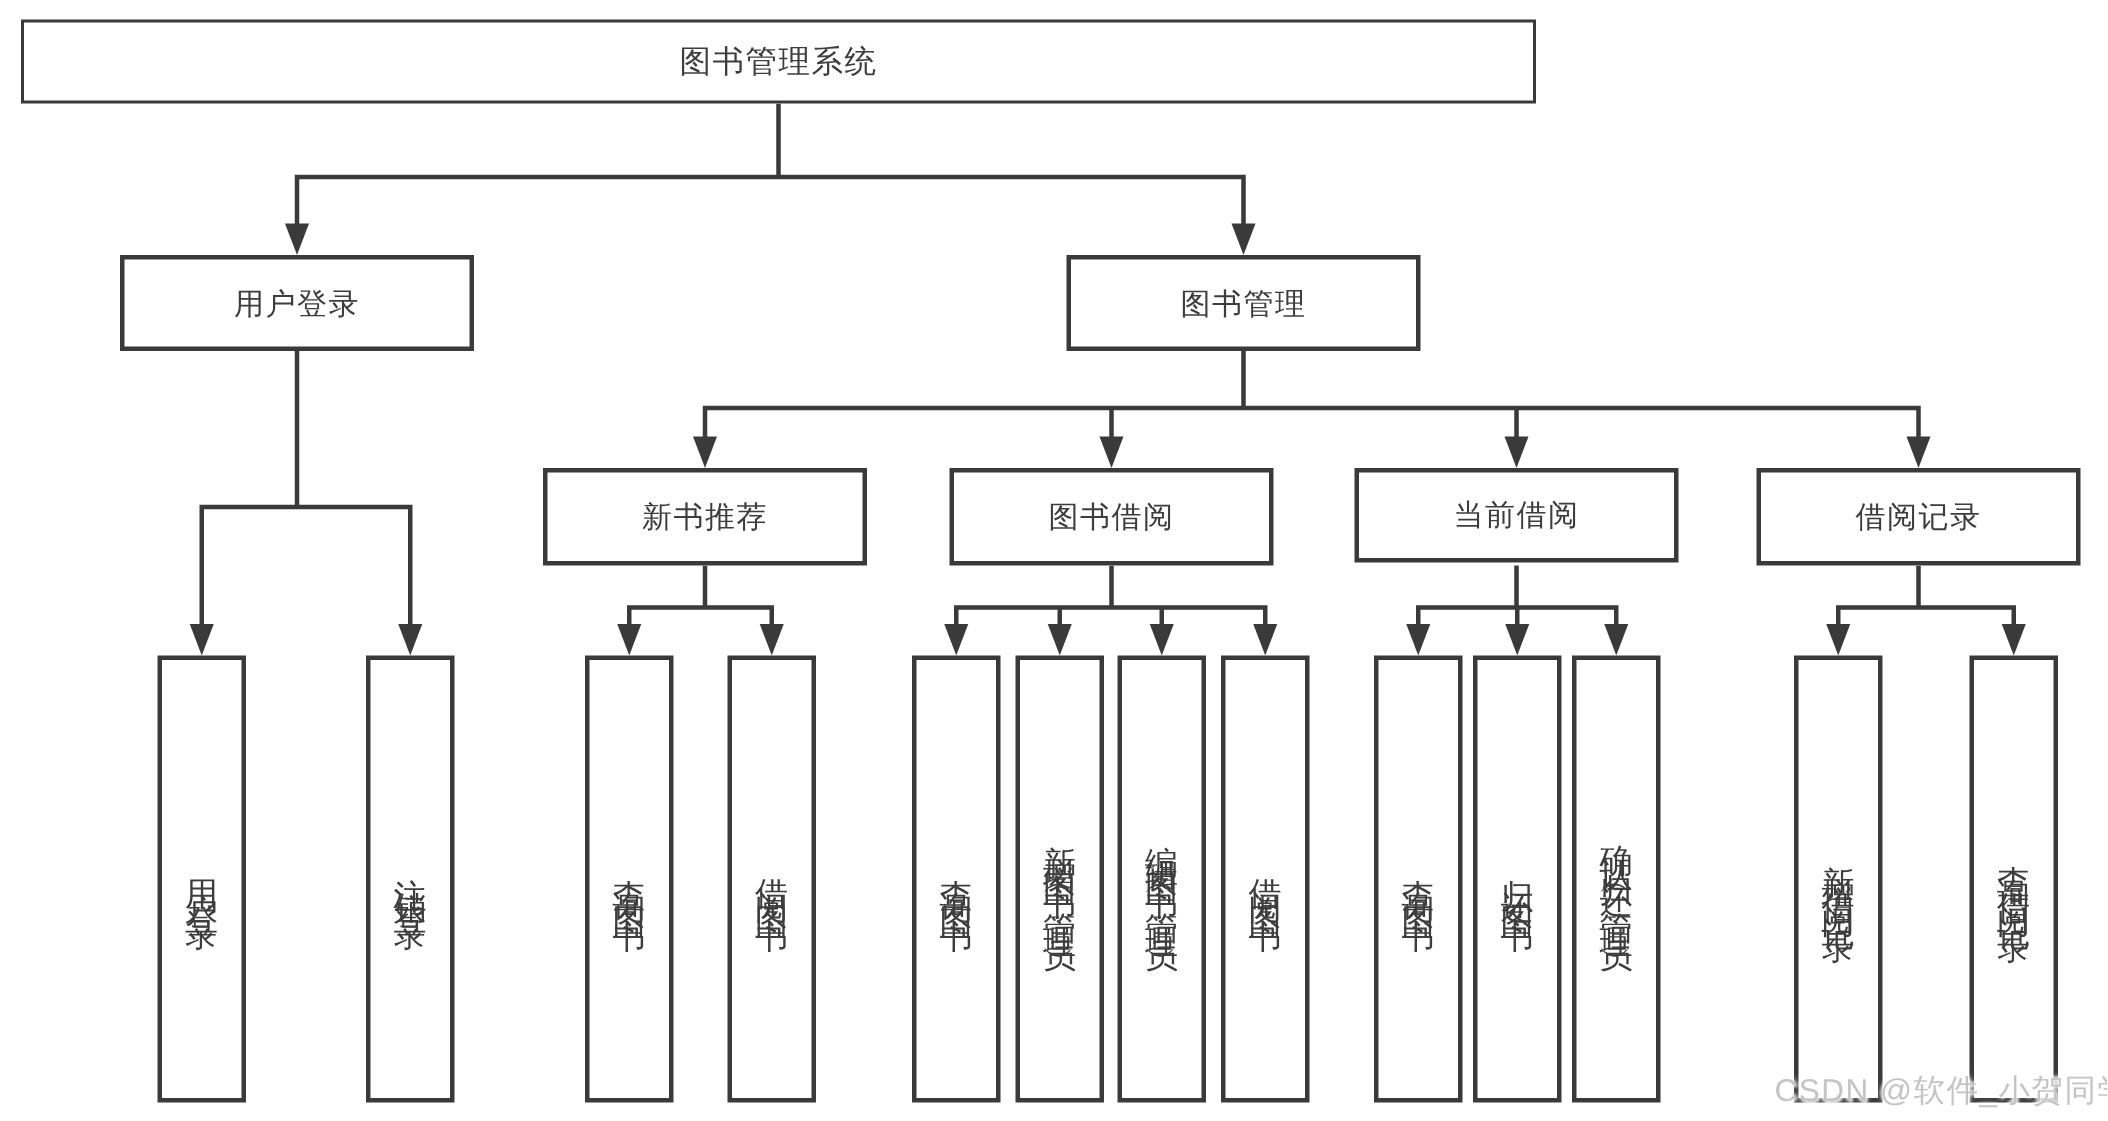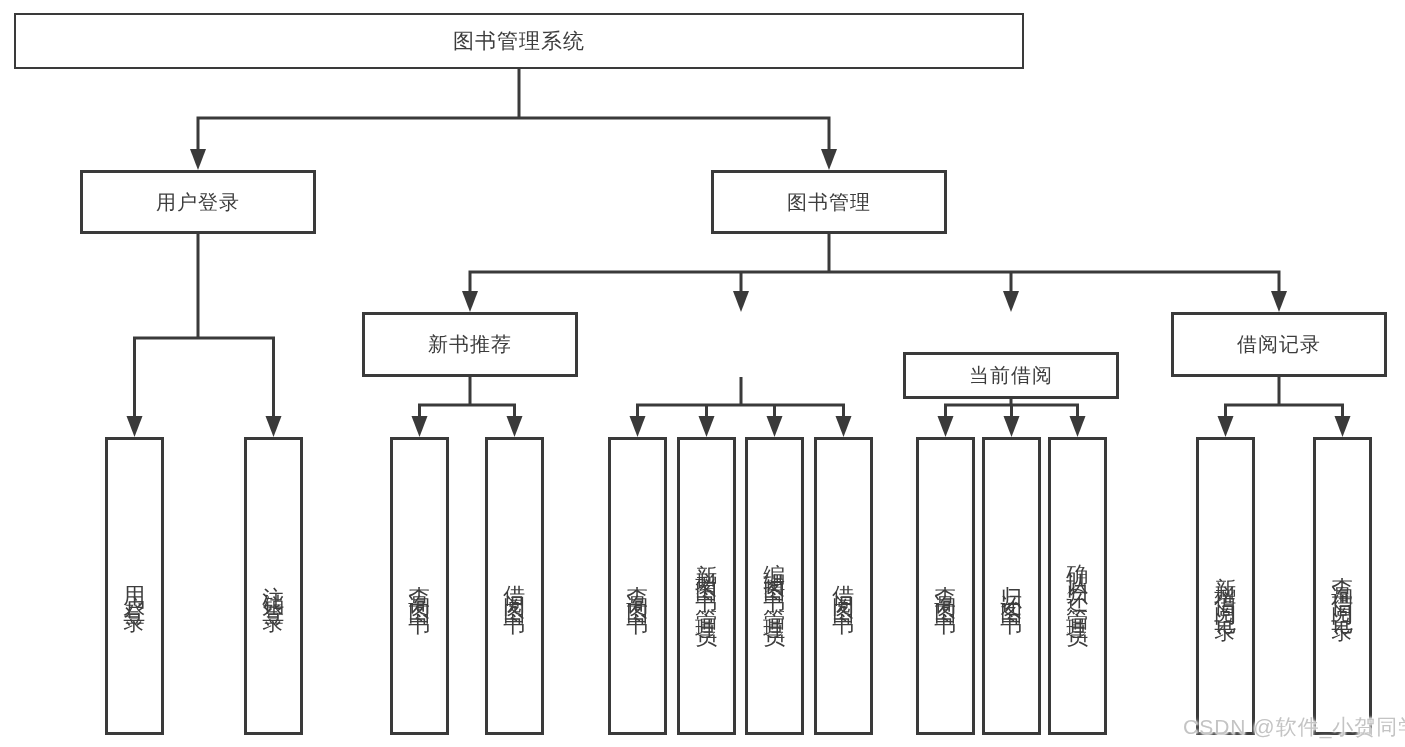--- a/index.html
+++ b/index.html
@@ -77,21 +77,24 @@
   <div class="box h-box" style="left:80px;top:170px;width:236px;height:64px;">
     <span>用户登录</span>
   </div>
   <div class="box h-box" style="left:362px;top:312px;width:216px;height:65px;">
     <span>新书推荐</span>
   </div>
 
   <div class="box h-box" style="left:711px;top:170px;width:236px;height:64px;">
     <span>图书管理</span>
   </div>
-  <div class="box h-box" style="left:903px;top:312px;width:216px;height:47px;margin-top:40px;">
+  <div class="box h-box" style="left:633px;top:312px;width:216px;height:65px;">
+    <span>图书借阅</span>
+  </div>
+  <div class="box h-box" style="left:903px;top:312px;width:216px;height:63px;">
     <span>当前借阅</span>
   </div>
   <div class="box h-box" style="left:1171px;top:312px;width:216px;height:65px;">
     <span>借阅记录</span>
   </div>
 
   <div class="box v-box" style="left:105px;top:437px;width:59px;height:298px;">
     <span class="v-text">用户登录</span>
   </div>
   <div class="box v-box" style="left:244px;top:437px;width:59px;height:298px;">

